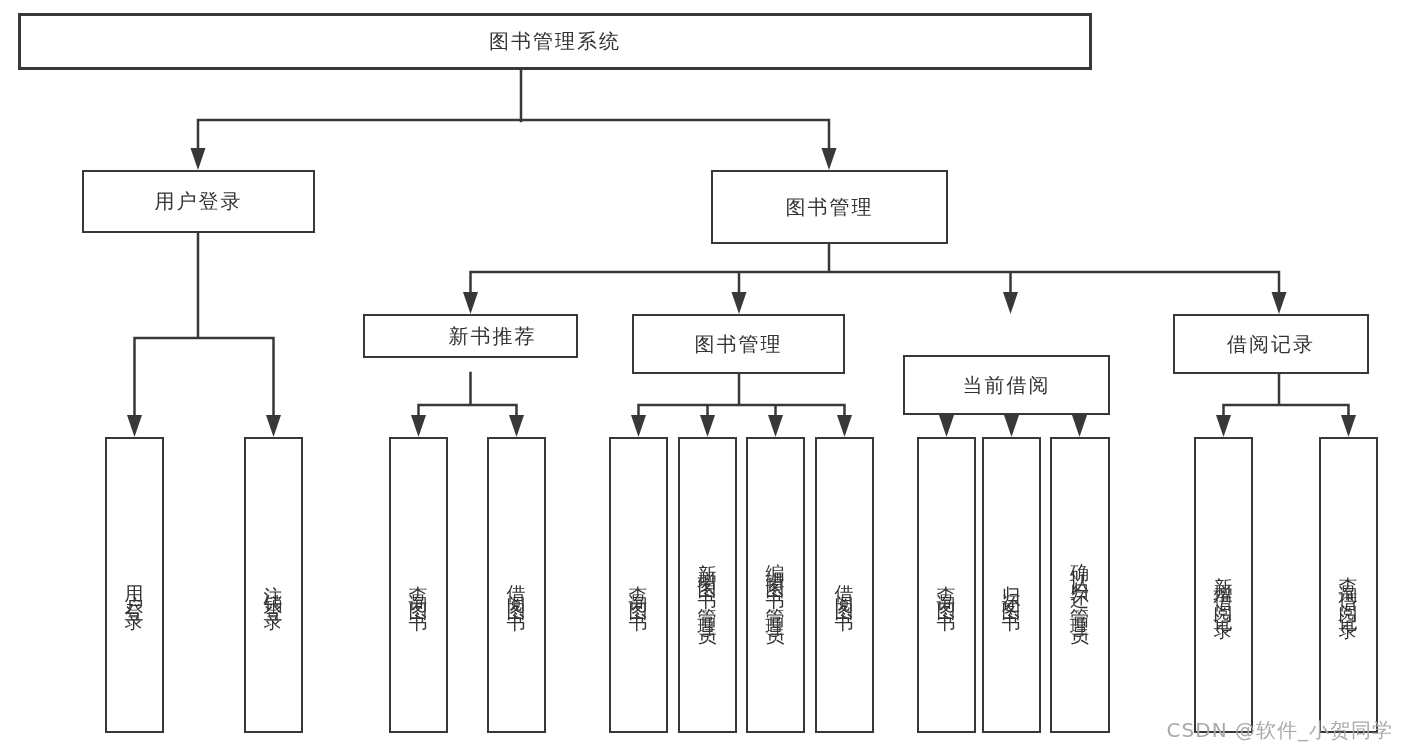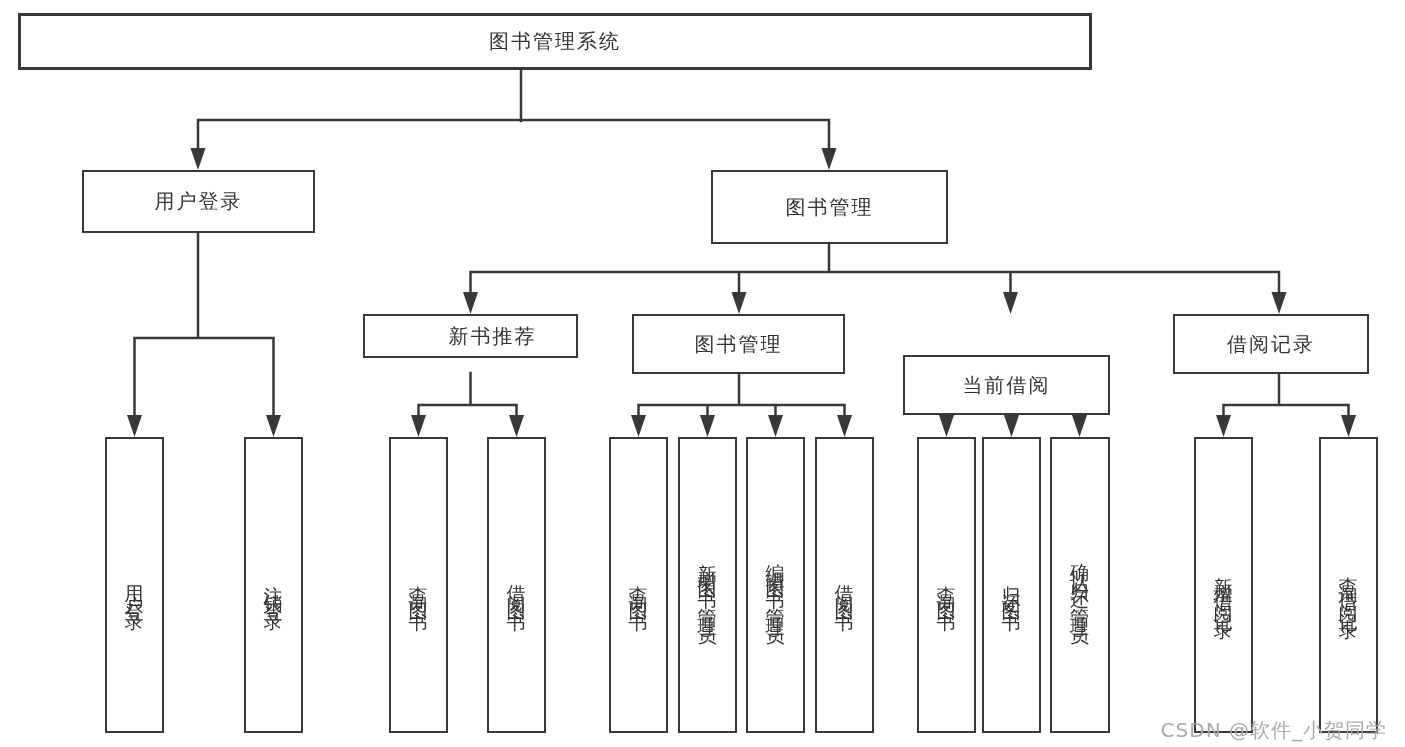--- a/index.html
+++ b/index.html
@@ -39,21 +39,21 @@
   .v-box {
     writing-mode: vertical-rl;
     text-orientation: upright;
     font-size: 19px;
     line-height: 1;
     letter-spacing: 9px;
     padding-top: 6px;
   }
   .watermark {
     position: absolute;
-    right: 18px;
+    right: 12px;
     bottom: 3px;
     font-size: 20px;
     letter-spacing: 1px;
     color: #a9a9a9;
     z-index: 5;
     white-space: nowrap;
   }
 </style>
 </head>
 <body>

